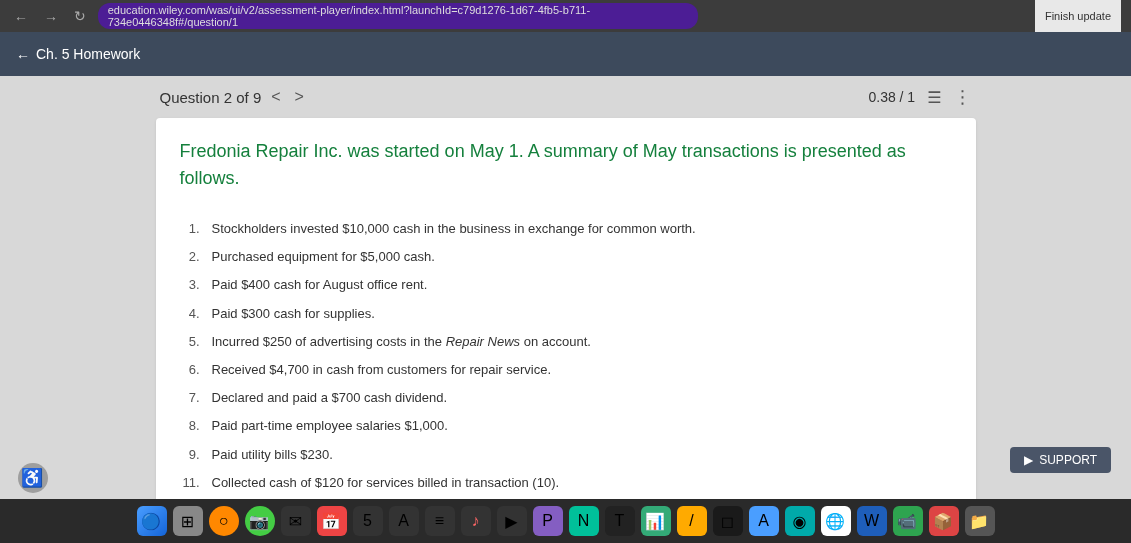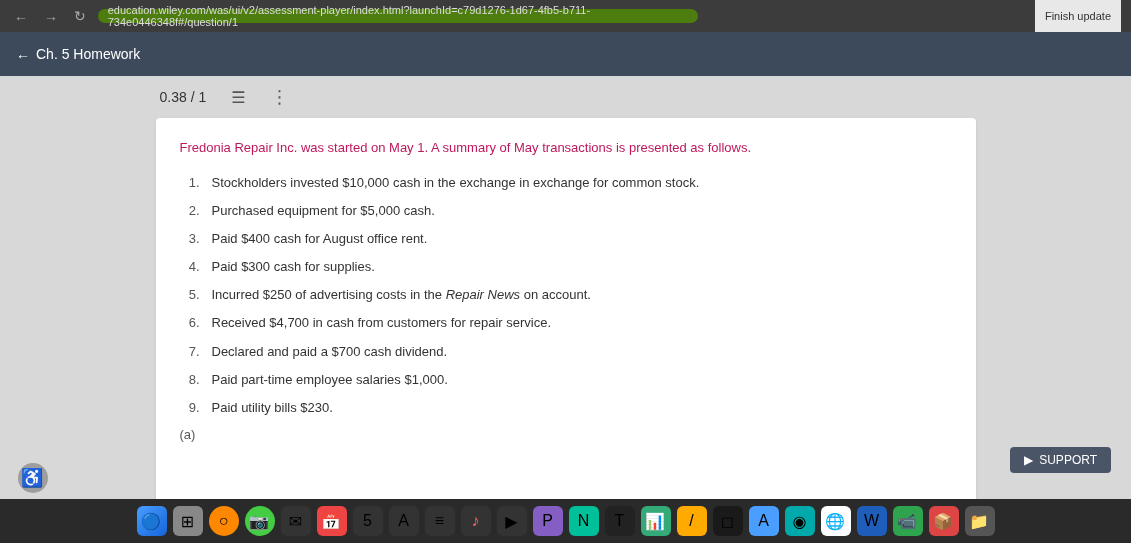--- a/index.html
+++ b/index.html
@@ -26,24 +26,24 @@
     .browser-nav-btn {
       color: #aaa;
       font-size: 14px;
       cursor: pointer;
       background: none;
       border: none;
       padding: 2px 4px;
     }
 
     .browser-url-bar {
-      background: #4d7c0f;
+      background: #4c1d95;
       border-radius: 12px;
       flex: 1;
-      height: 14px;
+      height: 26px;
       display: flex;
       align-items: center;
       padding: 0 10px;
       font-size: 11px;
       color: #ddd;
       max-width: 600px;
     }
 
     .browser-finish-btn {
       background: #e8e8e8;
@@ -124,21 +124,21 @@
       border: none;
       font-size: 16px;
       color: #555;
       cursor: pointer;
       padding: 2px 4px;
     }
 
     .question-score-area {
       display: flex;
       align-items: center;
-      gap: 25px;
+      gap: 12px;
       font-size: 14px;
       color: #333;
     }
 
     .score-value {
       font-weight: 500;
     }
 
     .icon-list {
       font-size: 16px;
@@ -158,23 +158,23 @@
       border-radius: 4px;
       width: 100%;
       max-width: 820px;
       padding: 20px 24px;
       flex: 1;
       overflow-y: auto;
       box-shadow: 0 1px 3px rgba(0,0,0,0.1);
     }
 
     .question-intro {
-      font-size: 13px;
-      color: #be185d;
-      margin-bottom: 16px;
+      font-size: 18px;
+      color: #15803d;
+      margin-bottom: 28px;
       line-height: 1.5;
     }
 
     .transaction-list {
       list-style: none;
       padding: 0;
     }
 
     .transaction-item {
       display: flex;
@@ -306,34 +306,39 @@
   <div class="app-topnav">
     <button class="back-btn">
       <span>←</span>
       <span>Ch. 5 Homework</span>
     </button>
   </div>
 
   <div class="main-content">
 
     <div class="question-header">
+      <div class="question-nav">
+        <span class="question-label">Question 2 of 9</span>
+        <button class="nav-arrow">&lt;</button>
+        <button class="nav-arrow">&gt;</button>
+      </div>
       <div class="question-score-area">
         <span class="score-value">0.38 / 1</span>
         <span class="icon-list">☰</span>
         <span class="icon-more">⋮</span>
       </div>
     </div>
 
     <div class="question-card">
       <p class="question-intro">Fredonia Repair Inc. was started on May 1. A summary of May transactions is presented as follows.</p>
 
       <ol class="transaction-list">
       <li class="transaction-item">
             <span class="transaction-num">1.</span>
-            <span class="transaction-text">Stockholders invested $10,000 cash in the exchange in exchange for common stock.</span>
+            <span class="transaction-text">Stockholders invested $10,000 cash in the business in exchange for common worth.</span>
           </li>
           <li class="transaction-item">
             <span class="transaction-num">2.</span>
             <span class="transaction-text">Purchased equipment for $5,000 cash.</span>
           </li>
           <li class="transaction-item">
             <span class="transaction-num">3.</span>
             <span class="transaction-text">Paid $400 cash for August office rent.</span>
           </li>
           <li class="transaction-item">
@@ -352,20 +357,24 @@
             <span class="transaction-num">7.</span>
             <span class="transaction-text">Declared and paid a $700 cash dividend.</span>
           </li>
           <li class="transaction-item">
             <span class="transaction-num">8.</span>
             <span class="transaction-text">Paid part-time employee salaries $1,000.</span>
           </li>
           <li class="transaction-item">
             <span class="transaction-num">9.</span>
             <span class="transaction-text">Paid utility bills $230.</span>
+          </li>
+          <li class="transaction-item">
+            <span class="transaction-num">11.</span>
+            <span class="transaction-text">Collected cash of $120 for services billed in transaction (10).</span>
           </li>
         </ol>
 
       <p class="part-label">(a)</p>
     </div>
 
   </div>
 
 </div>
 

